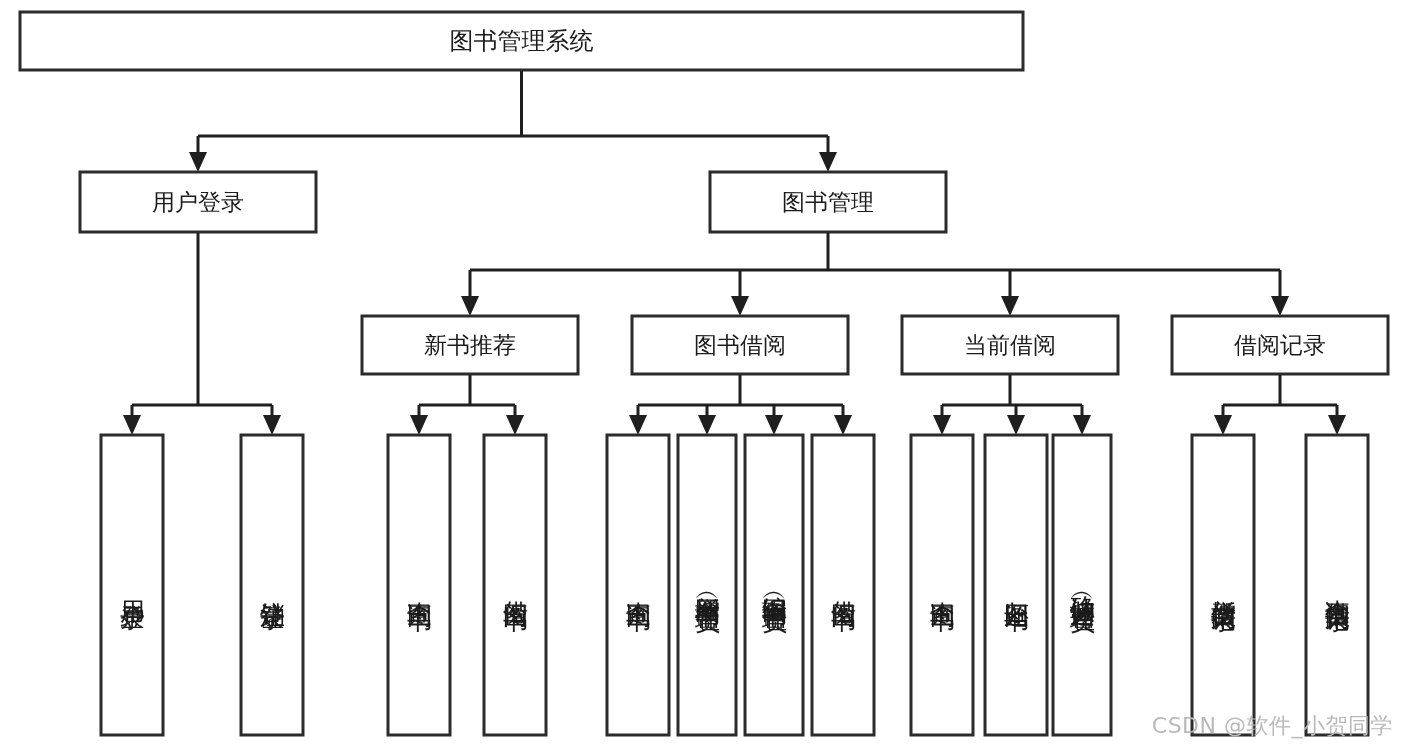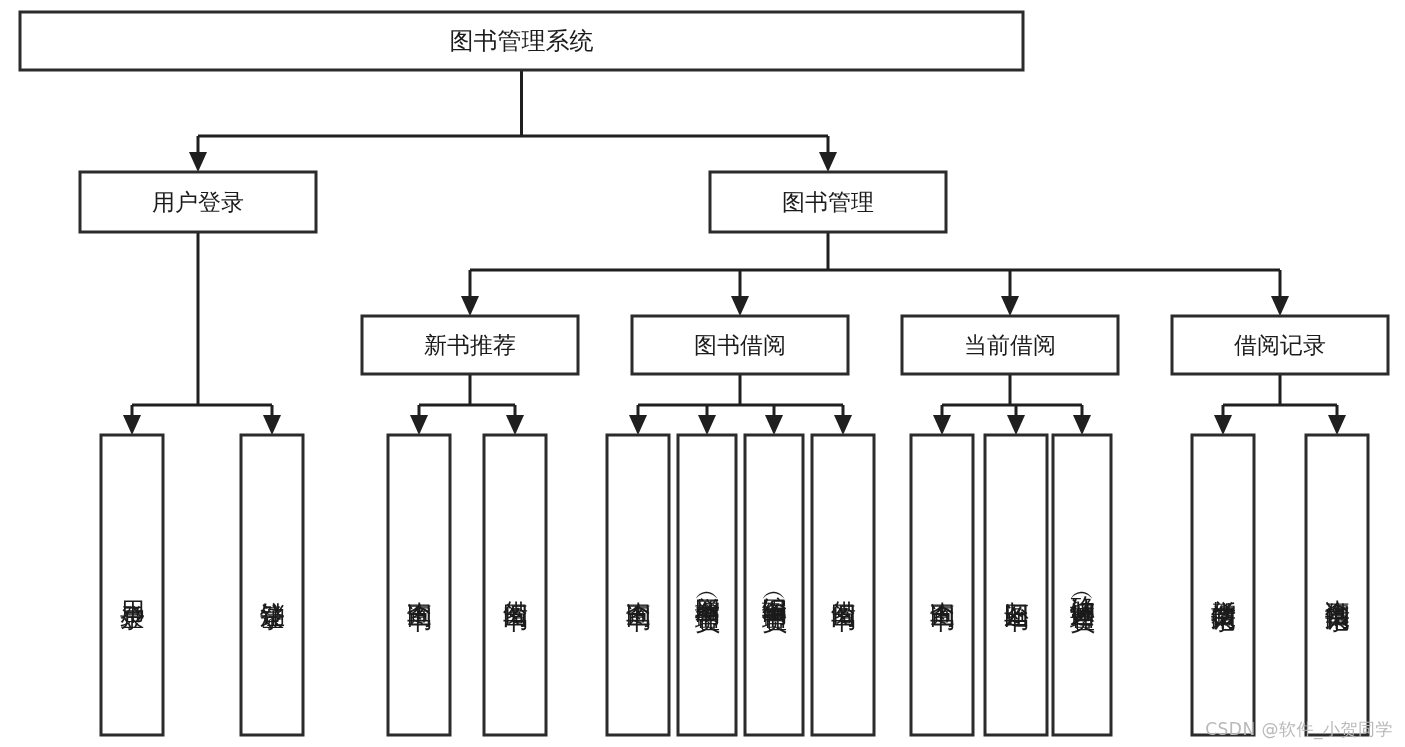--- a/index.html
+++ b/index.html
@@ -71,21 +71,21 @@
     letter-spacing: 2px;
     color: #1b1b1b;
     white-space: nowrap;
     text-align: center;
   }
   .watermark {
     position: absolute;
     right: 12px;
     bottom: 6px;
     font-family: "DejaVu Sans", "Liberation Sans", sans-serif;
-    font-size: 17px;
+    font-size: 22px;
     color: #b9b9b9;
     letter-spacing: 0.5px;
     user-select: none;
   }
 </style>
 </head>
 <body>
 
 <div id="diagram-root">
   <svg class="flow" viewBox="0 0 1405 747" xmlns="http://www.w3.org/2000/svg">

